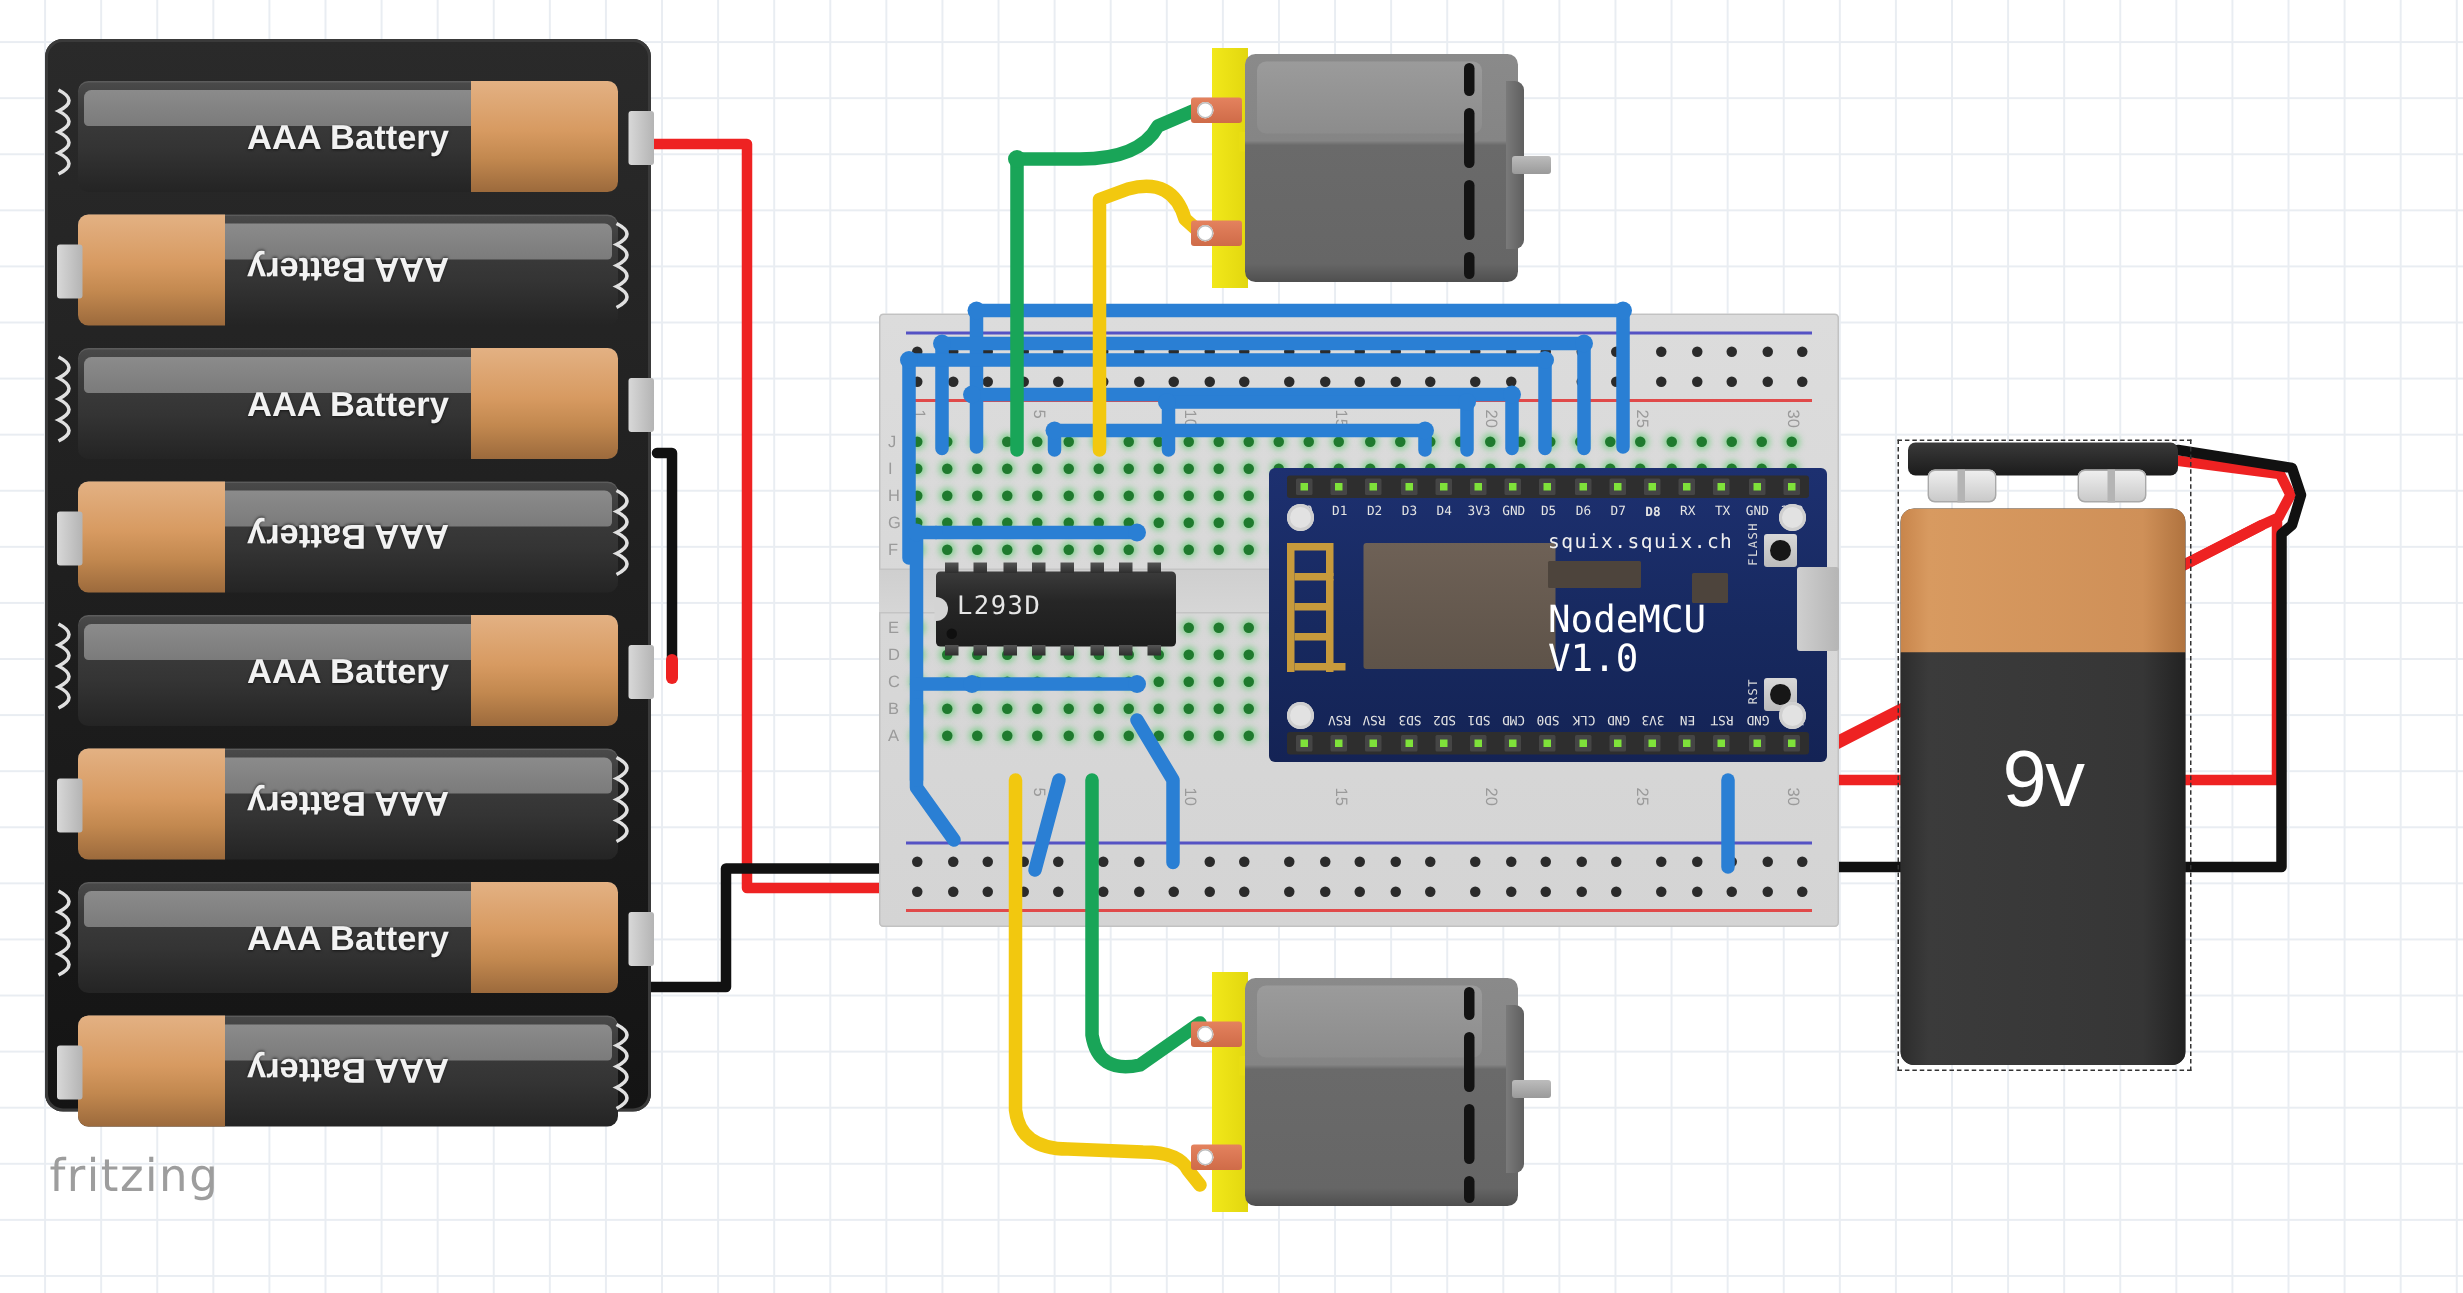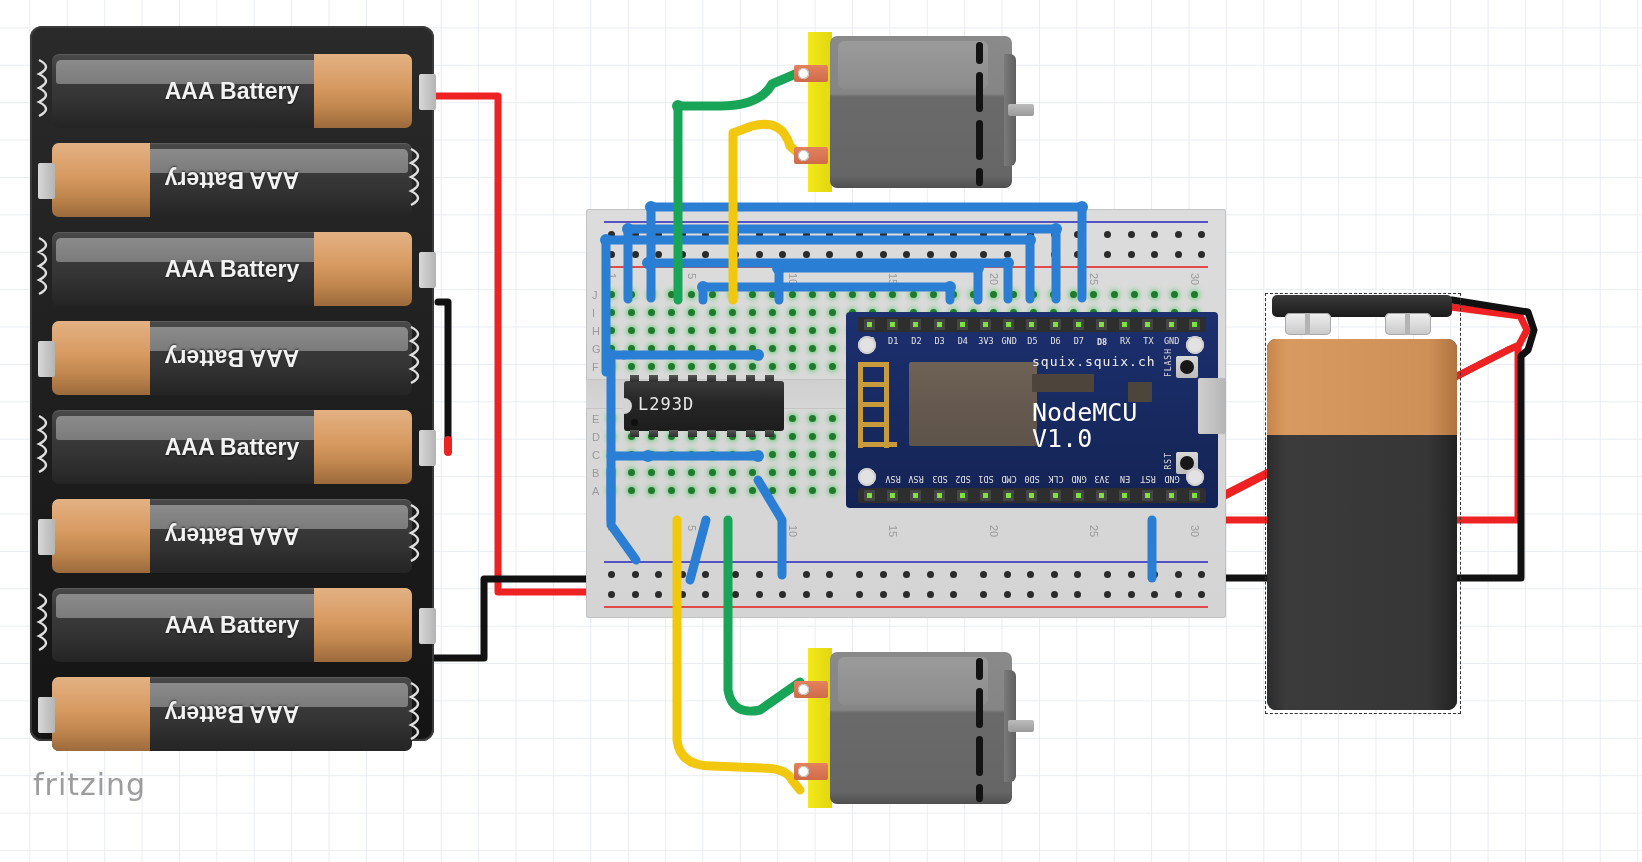--- a/index.html
+++ b/index.html
@@ -1126,20 +1126,21 @@
     <div id="b9-top"></div>
     <div class="b9-term" style="left:18px;">
         <div class="ring"></div>
       </div>
     <div class="b9-term" style="left:118px;">
         <div class="ring"></div>
       </div>
     <div id="b9-body">
       <div id="b9-orange"></div>
       <div id="b9-dark"></div>
+      <div id="b9-label">9v</div>
     </div>
   </div>
 
   <div class="motor abs" style="left:808px;top:32px;">
     <div class="m-bracket-blk"></div>
     <div class="m-bracket"></div>
     <div class="m-bracket-tab"></div>
     <div class="m-body">
       <div class="m-top-plate"></div>
       <div class="m-slot" style="left:146px;top:6px;height:22px;"></div>

